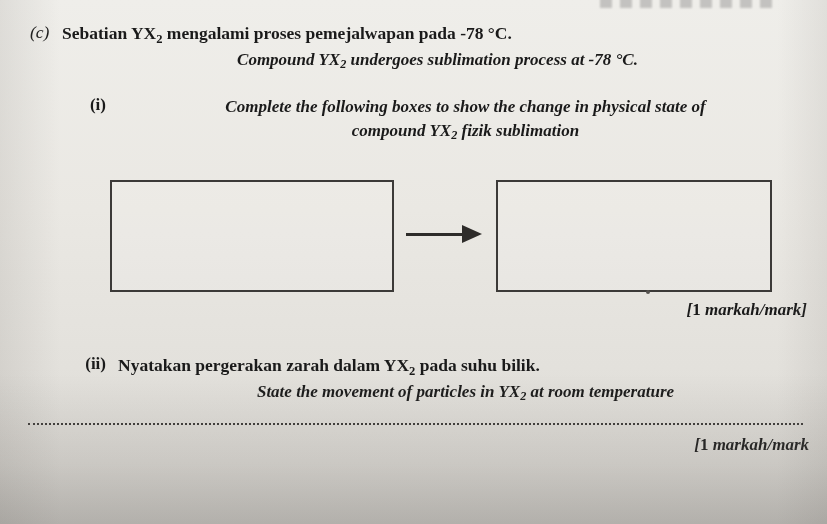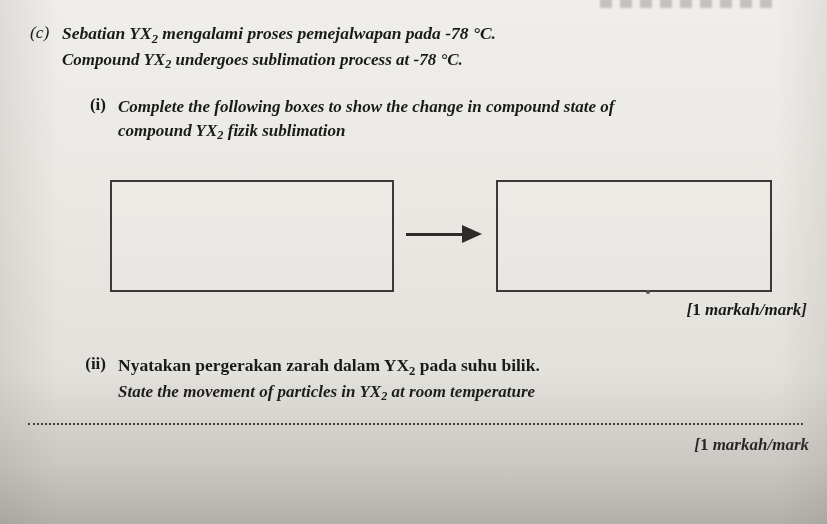--- a/index.html
+++ b/index.html
@@ -76,27 +76,27 @@
     padding-left: 16px;
     box-sizing: border-box;
   }
   .text-block {
     flex: 1;
   }
   .line-bm {
     font-size: 17.5px;
     line-height: 1.35;
     font-weight: 600;
-    font-style: italic;
   }
   .line-en {
     font-size: 17px;
     line-height: 1.4;
     font-style: italic;
     font-weight: 600;
+    text-align: center;
   }
   .sub {
     font-size: 0.72em;
     vertical-align: -0.28em;
   }
 
   .row-i {
     display: flex;
     align-items: flex-start;
     margin-top: 22px;
@@ -227,21 +227,21 @@
       </div>
       <div class="line-en">
         <span>Compound YX</span><span class="sub">2</span><span> undergoes sublimation process at -78 °C.</span>
       </div>
     </div>
   </div>
 
   <div class="row-i">
     <div class="label-i">(i)</div>
     <div class="text-block">
-      <div class="line-en">Complete the following boxes to show the change in compound state of</div>
+      <div class="line-en">Complete the following boxes to show the change in physical state of</div>
       <div class="line-en">
         <span>compound YX</span><span class="sub">2</span><span> fizik sublimation</span>
       </div>
     </div>
   </div>
 
   <div class="boxes">
     <div class="state-box box-left"></div>
     <div class="arrow">
       <div class="arrow-line"></div>

